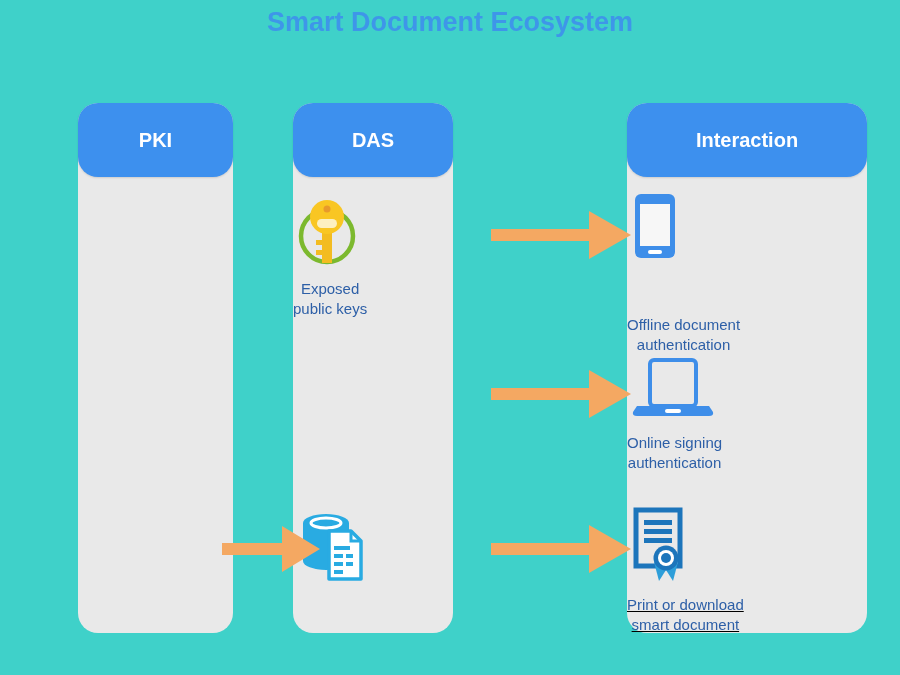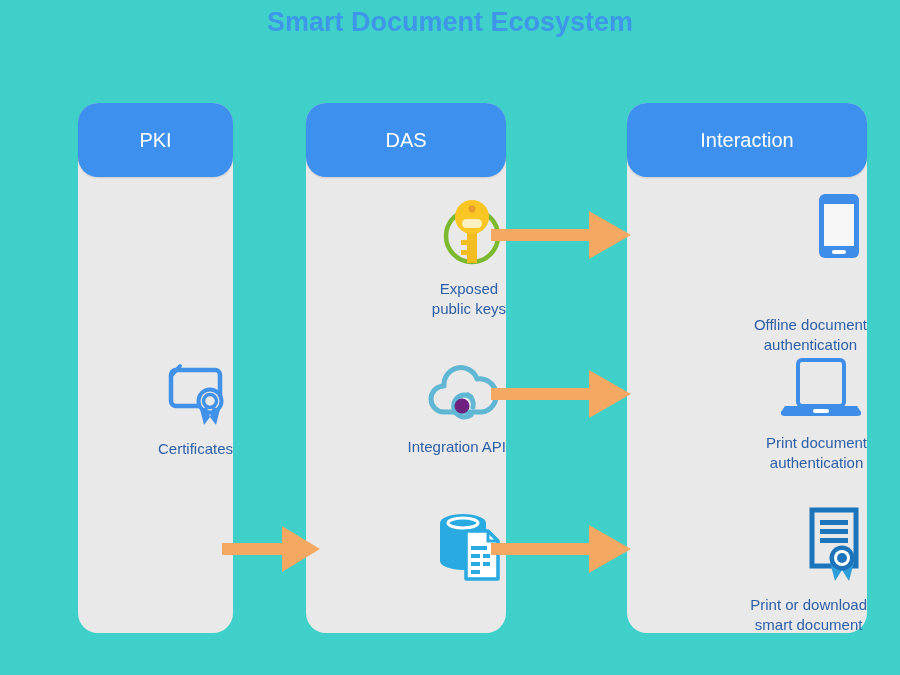--- a/index.html
+++ b/index.html
@@ -13,64 +13,50 @@
   .title{
     position:absolute;top:7px;left:0;width:100%;
     text-align:center;
     font-size:27px;font-weight:bold;color:#3E96E9;
   }
   .column{
     position:absolute;top:103px;height:530px;
     background:#E9E9E9;border-radius:20px;
   }
   .col-pki{left:78px;width:155px;}
-  .col-das{left:306px;width:160px;padding-left:40px;}
+  .col-das{left:293px;width:160px;}
   .col-interaction{left:627px;width:240px;}
   .col-header{
     position:absolute;top:0;left:0;right:0;height:74px;
     background:#3D90EE;border-radius:20px;
     display:flex;align-items:center;justify-content:center;
-    color:#FFFFFF;font-size:20px;font-weight:normal;
+    color:#FFFFFF;font-size:20px;font-weight:bold;
     box-shadow:0 1px 2px rgba(0,0,0,0.12);
   }
   .item{
     position:absolute;left:0;right:0;
-    display:flex;flex-direction:column;align-items:flex-end;
+    display:flex;flex-direction:column;align-items:flex-start;
   }
   .item-label{
     margin-top:7px;
     font-size:15px;line-height:1.35;color:#2D5FA7;
     text-align:center;white-space:pre-line;
   }
   .arrow{position:absolute;}
 </style>
 </head>
 <body>
 
 <div id="canvas">
 
   <div class="title">Smart Document Ecosystem</div>
 
   <div class="column col-pki">
     <div class="col-header">
       <span>PKI</span>
-    </div>
-    <div class="item" style="top:259px;">
-      <span>
-        <svg width="66" height="66" viewBox="0 0 66 66">
-          <path d="M5 13 L13 4" stroke="#4191E9" stroke-width="4" fill="none" stroke-linecap="round"></path>
-          <rect x="4" y="8" width="49" height="36" rx="5" fill="none" stroke="#4191E9" stroke-width="4.5"></rect>
-          <circle cx="43" cy="39" r="13.5" fill="#4191E9"></circle>
-          <circle cx="43" cy="39" r="9.5" fill="#E9E9E9"></circle>
-          <circle cx="43" cy="39" r="6.5" fill="#E9E9E9" stroke="#4191E9" stroke-width="3.5"></circle>
-          <polygon points="33,47 37,63 43,55 40,45" fill="#4191E9"></polygon>
-          <polygon points="53,47 49,63 43,55 46,45" fill="#4191E9"></polygon>
-        </svg>
-      </span>
-      <div class="item-label">Certificates</div>
     </div>
   </div>
 
   <div class="column col-das">
     <div class="col-header">
       <span>DAS</span>
     </div>
 
     <div class="item" style="top:93px;">
       <span>
@@ -81,31 +67,20 @@
           <rect x="23" y="54" width="7" height="5" fill="#F3BC21"></rect>
           <circle cx="34" cy="21" r="17" fill="#F9C623"></circle>
           <circle cx="34" cy="13" r="3.5" fill="#E89A2B"></circle>
           <rect x="24" y="23" width="20" height="9" rx="4.5" fill="#FDF0C0"></rect>
         </svg>
       </span>
       <div class="item-label">Exposed
 public keys</div>
     </div>
 
-    <div class="item" style="top:257px;">
-      <span>
-        <svg width="84" height="66" viewBox="0 0 84 66">
-          <path d="M22 52 A 13 13 0 0 1 22 26 A 17 17 0 0 1 55 19 A 13 13 0 0 1 60 52 Z" fill="none" stroke="#5FB7D4" stroke-width="5" stroke-linejoin="round"></path>
-          <path d="M49 37 A 11 11 0 1 0 49 55" fill="none" stroke="#5FB7D4" stroke-width="5" stroke-linecap="round"></path>
-          <path d="M46 35 A 11 11 0 0 1 51 47" fill="none" stroke="#5FB7D4" stroke-width="5" stroke-linecap="round"></path>
-          <circle cx="40" cy="46" r="7.5" fill="#6E2380"></circle>
-        </svg>
-      </span>
-      <div class="item-label">Integration API</div>
-    </div>
 
     <div class="item" style="top:402px;">
       <span>
         <svg width="76" height="80" viewBox="0 0 76 80">
           <path d="M10 18 A 23 9 0 0 1 56 18 L 56 56 A 23 9 0 0 1 10 56 Z" fill="#29ABE2"></path>
           <ellipse cx="33" cy="18" rx="15" ry="5" fill="none" stroke="#FFFFFF" stroke-width="3"></ellipse>
           <path d="M36 26 L58 26 L68 36 L68 74 L36 74 Z" fill="#FFFFFF" stroke="#29ABE2" stroke-width="3.5" stroke-linejoin="round"></path>
           <path d="M58 26 L58 36 L68 36" fill="none" stroke="#29ABE2" stroke-width="3"></path>
           <rect x="41" y="41" width="16" height="4" fill="#29ABE2"></rect>
           <rect x="41" y="49" width="9" height="4" fill="#29ABE2"></rect>
@@ -136,25 +111,25 @@
     </div>
 
     <div class="item" style="top:253px;">
       <span>
         <svg width="92" height="66" viewBox="0 0 92 66">
           <rect x="23" y="4" width="46" height="46" rx="4" fill="none" stroke="#3E8EE9" stroke-width="4"></rect>
           <path d="M10 50 L82 50 L86 56 Q87 60 82 60 L10 60 Q5 60 6 56 Z" fill="#3E8EE9"></path>
           <rect x="38" y="53" width="16" height="4" rx="2" fill="#FFFFFF"></rect>
         </svg>
       </span>
-      <div class="item-label">Print document
+      <div class="item-label">Online signing
 authentication</div>
     </div>
 
-    <div class="item" style="top:403px;">
+    <div class="item" style="top:403px;text-decoration:underline;">
       <span>
         <svg width="64" height="78" viewBox="0 0 64 78">
           <rect x="9" y="4" width="44" height="56" fill="none" stroke="#1C75BB" stroke-width="5"></rect>
           <rect x="17" y="14" width="28" height="5" fill="#1C75BB"></rect>
           <rect x="17" y="23" width="28" height="5" fill="#1C75BB"></rect>
           <rect x="17" y="32" width="28" height="5" fill="#1C75BB"></rect>
           <polygon points="27,56 32,75 39,64" fill="#2D9ED9"></polygon>
           <polygon points="51,56 46,75 39,64" fill="#2D9ED9"></polygon>
           <circle cx="39" cy="52" r="12.5" fill="#1C75BB"></circle>
           <circle cx="39" cy="52" r="8" fill="#FFFFFF"></circle>

